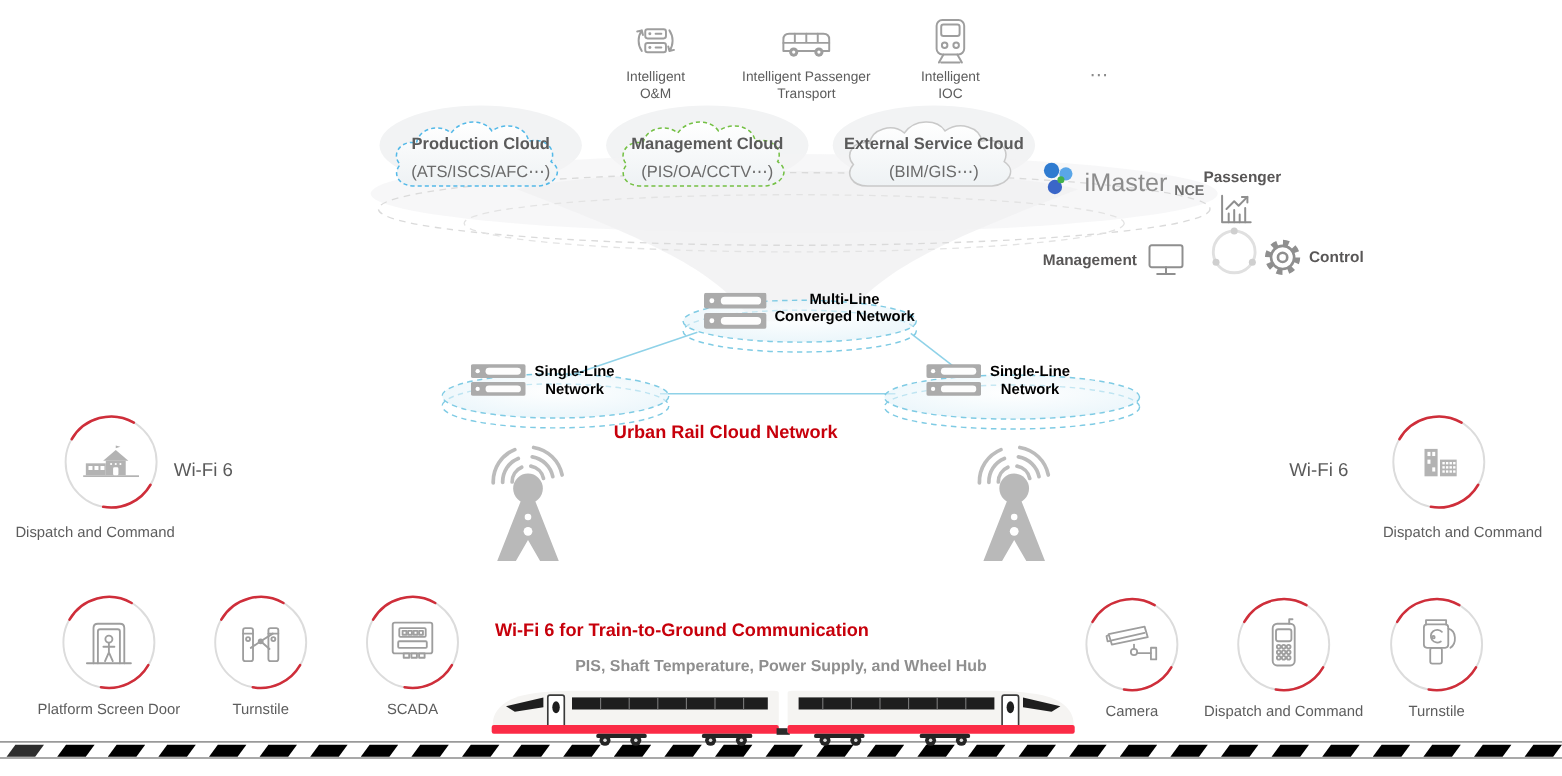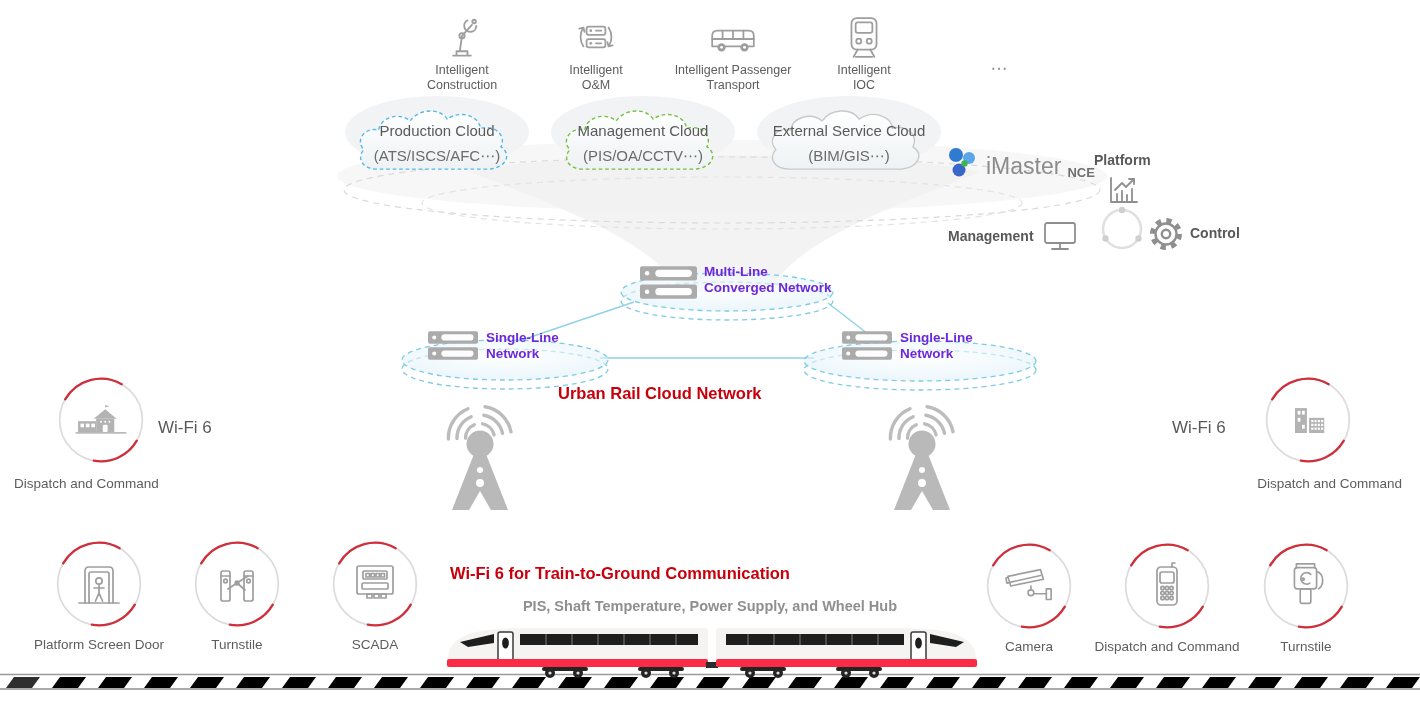--- a/index.html
+++ b/index.html
@@ -4,23 +4,23 @@
 <style>
   html,body{margin:0;padding:0;background:#fff;}
   #stage{position:relative;width:1420px;height:705px;background:#fff;overflow:hidden;
          font-family:"Liberation Sans", sans-serif;color:#595757;}
   .abs{position:absolute;}
   .svc{position:absolute;width:150px;text-align:center;}
   .svc .ic{height:48px;display:flex;align-items:flex-end;justify-content:center;}
   .svc .lb{margin:3px auto 0;font-size:12.5px;line-height:1.2;color:#5d5d5d;}
   .cloud{position:absolute;width:176px;height:70px;}
   .cloud svg{position:absolute;inset:0;}
-  .cloud .nm{position:absolute;left:0;right:0;top:12px;text-align:center;font-size:15px;color:#5a5a5a;}
+  .cloud .nm{position:absolute;left:0;right:0;top:12px;text-align:center;font-size:15px;color:#5a5a5a;font-weight:bold;}
   .cloud .sy{position:absolute;left:0;right:0;top:37px;text-align:center;font-size:15px;color:#6b6b6b;}
-  .netlbl{position:absolute;font-size:13.5px;font-weight:bold;line-height:1.2;color:#6d28d9;}
+  .netlbl{position:absolute;font-size:13.5px;font-weight:bold;line-height:1.2;color:#000000;text-align:center;}
   .bold14{font-weight:bold;font-size:14px;color:#595757;}
   .redttl{color:#c7000b;font-weight:bold;font-size:16.5px;text-align:left;}
   .ring{position:absolute;width:88px;height:88px;display:flex;align-items:center;justify-content:center;}
   .ring>svg.rg{position:absolute;inset:0;}
   .caption{font-size:13.5px;color:#5d5d5d;}
   .devlbl{position:absolute;width:170px;text-align:center;font-size:13.5px;color:#5d5d5d;}
   .wifi{font-size:17px;color:#5a5a5a;}
   .stroked{fill:none;stroke:#9e9e9e;stroke-width:1.7;stroke-linecap:round;stroke-linejoin:round;}
 </style>
 </head>
@@ -162,34 +162,20 @@
       <line x1="0" y1="689" x2="1420" y2="689" stroke="#8c8c8c" stroke-width="1.4"></line>
     </g>
 
     <g transform="translate(442,618)">
       <use href="#traincar"></use>
       <rect x="264" y="44" width="12" height="6" fill="#2b2b2b"></rect>
       <use href="#traincar" transform="translate(540,0) scale(-1,1)"></use>
     </g>
   </svg>
 
-  <div class="svc" style="left:387px;top:12px;">
-    <div class="ic">
-        <svg width="44" height="44" viewBox="0 0 40 40">
-      <g class="stroked">
-        <path d="M12,36 h16 M15,36 v-4 h10 v4"></path>
-        <path d="M18,32 L20,18 L29,8"></path>
-        <circle cx="20" cy="18" r="2.4"></circle>
-        <path d="M25,4 A5.5,5.5 0 1 0 33,9"></path>
-        <circle cx="31" cy="5" r="1.6"></circle>
-      </g>
-        </svg>
-      </div>
-    <div class="lb" style="width:80px">Intelligent Construction</div>
-  </div>
 
   <div class="svc" style="left:658px;top:12px;">
     <div class="ic">
         <svg width="50" height="42" viewBox="0 0 48 40">
       <g class="stroked">
         <path d="M4,27 V17 q0,-5 5,-5 h30 q5,0 5,5 v10 z"></path>
         <path d="M14,12 v8 M24,12 v8 M34,12 v8 M4,20 h40"></path>
       </g>
       <circle cx="13" cy="28" r="4" fill="#9e9e9e"></circle>
           <circle cx="35" cy="28" r="4" fill="#9e9e9e"></circle>
@@ -262,21 +248,21 @@
     <svg width="36" height="36" viewBox="0 0 36 36">
       <circle cx="12" cy="11" r="7" fill="#2f7bd0"></circle>
       <circle cx="25" cy="14" r="6" fill="#5aa6e8"></circle>
       <circle cx="15" cy="26" r="6.5" fill="#3a66c8"></circle>
       <circle cx="20.5" cy="19.5" r="3.2" fill="#43b14b"></circle>
     </svg>
     <span style="font-size:23px;color:#8c8c8c;">iMaster</span>
     <span style="font-size:13px;font-weight:bold;color:#707070;margin-top:7px;">NCE</span>
   </div>
 
-  <div class="abs bold14" style="left:1094px;top:152px;">Platform</div>
+  <div class="abs bold14" style="left:1094px;top:152px;">Passenger</div>
   <svg class="abs" style="left:1106px;top:172px;" width="36" height="36" viewBox="0 0 36 36">
     <g class="stroked" style="stroke:#8f8f8f;stroke-width:1.8">
       <path d="M5,6 V30 H31"></path>
       <path d="M11,30 V22 M16,30 V19 M21,30 V23 M26,30 V17"></path>
       <path d="M9,18 L16,11 L20,15 L28,7"></path>
       <path d="M23,7 H28 V12"></path>
     </g>
   </svg>
 
   <div class="abs" style="left:948px;top:220px;display:flex;align-items:center;gap:8px;">

